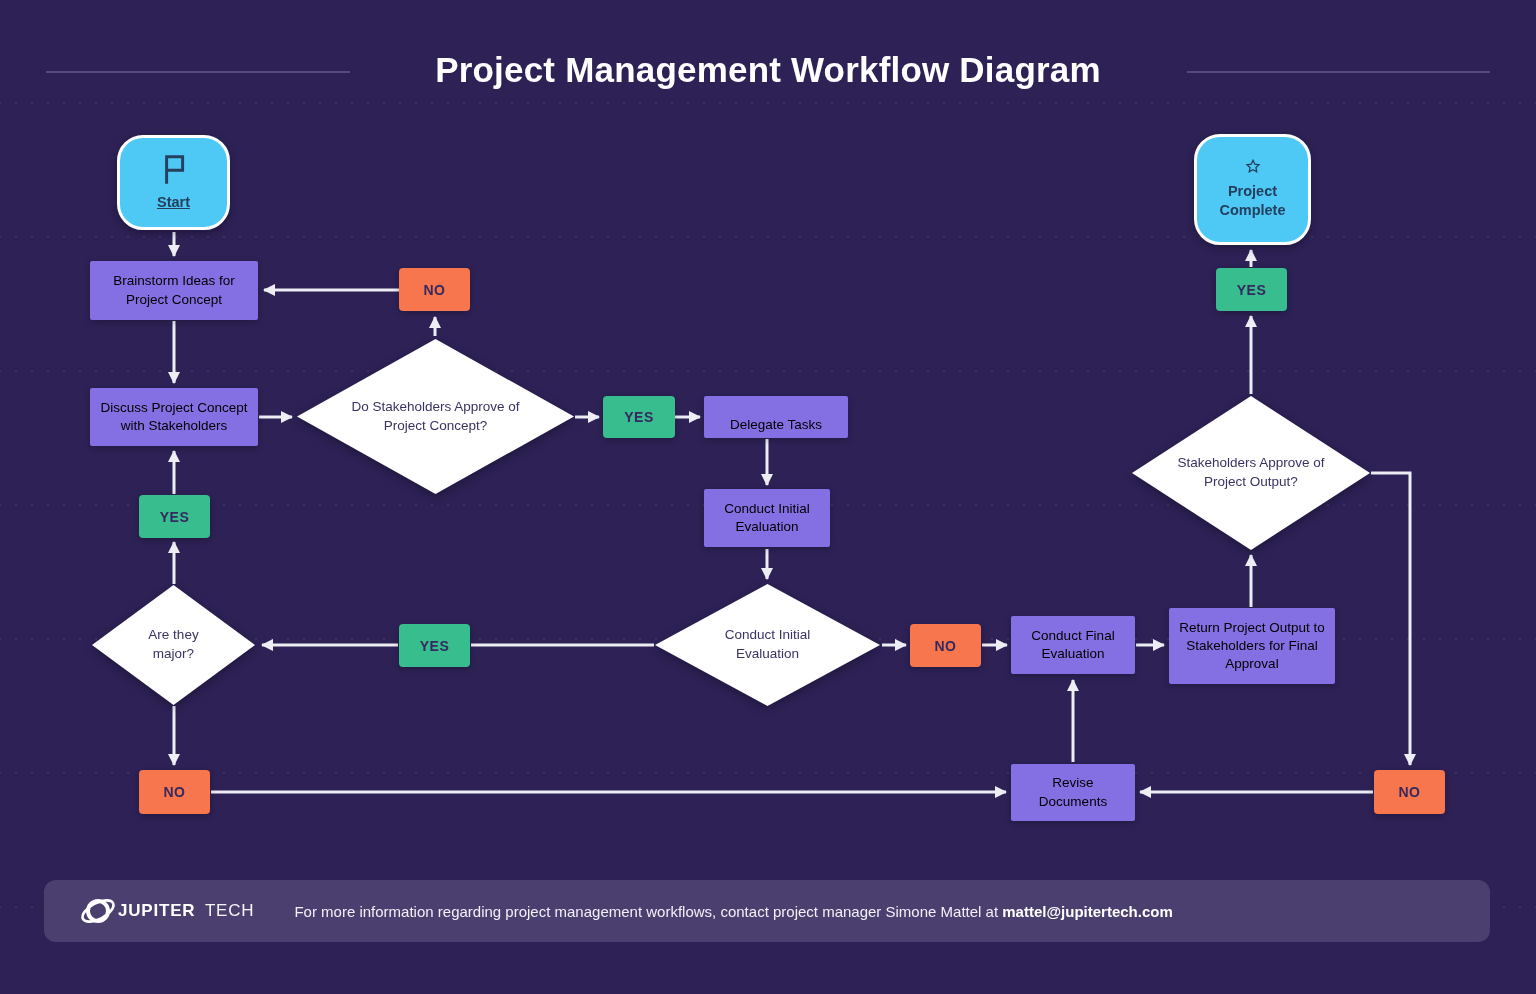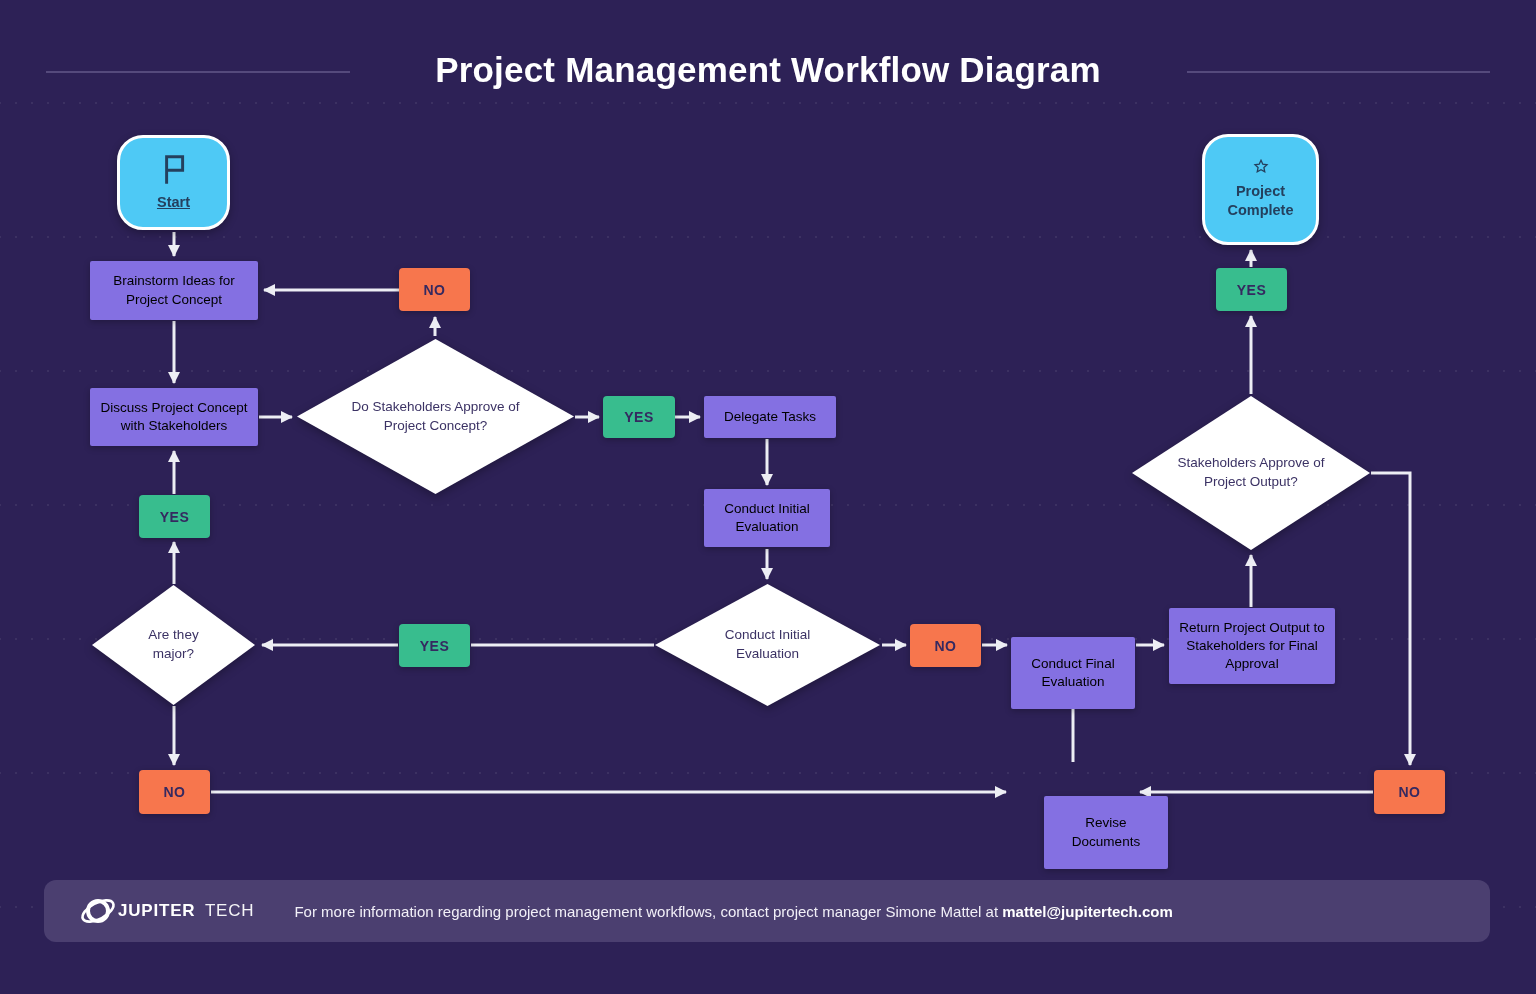--- a/index.html
+++ b/index.html
@@ -96,46 +96,46 @@
     </g>
   </svg>
 
   <div class="node terminal" style="left:117px;top:135px;width:113px;height:95px;text-decoration:underline;">
     <svg width="30" height="32" viewBox="0 0 24 26">
       <path d="M6 25 V3 h13 v11 H6" fill="none" stroke="#24405e" stroke-width="2.4"></path>
     </svg>
     <span>Start</span>
   </div>
 
-  <div class="node terminal" style="left:1194px;top:134px;width:117px;height:111px;padding:22px 10px;margin-left:8px;">
+  <div class="node terminal" style="left:1194px;top:134px;width:117px;height:111px;padding:22px 10px;">
     <svg width="34" height="32" viewBox="0 0 24 23">
       <path d="M12 2 l2.7 5.8 6.3 0.8 -4.6 4.3 1.2 6.2 -5.6-3.1 -5.6 3.1 1.2-6.2 -4.6-4.3 6.3-0.8 Z" fill="none" stroke="#24405e" stroke-width="2"></path>
     </svg>
     <span>Project Complete</span>
   </div>
 
   <div class="node process" style="left:90px;top:261px;width:168px;height:59px;">
     <span>Brainstorm Ideas for Project Concept</span>
   </div>
   <div class="node process" style="left:90px;top:388px;width:168px;height:58px;">
     <span>Discuss Project Concept with Stakeholders</span>
   </div>
-  <div class="node process" style="left:704px;top:396px;width:132px;height:42px;">
+  <div class="node process" style="left:704px;top:396px;width:144px;height:42px;align-items:flex-end;">
     <span>Delegate Tasks</span>
   </div>
   <div class="node process" style="left:704px;top:489px;width:126px;height:58px;">
     <span>Conduct Initial Evaluation</span>
   </div>
-  <div class="node process" style="left:1011px;top:637px;width:124px;height:72px;">
+  <div class="node process" style="left:1011px;top:616px;width:124px;height:58px;">
     <span>Conduct Final Evaluation</span>
   </div>
   <div class="node process" style="left:1169px;top:608px;width:166px;height:76px;">
     <span>Return Project Output to Stakeholders for Final Approval</span>
   </div>
-  <div class="node process" style="left:1011px;top:796px;width:124px;height:73px;margin-left:33px;">
+  <div class="node process" style="left:1011px;top:764px;width:124px;height:57px;">
     <span>Revise Documents</span>
   </div>
 
   <div class="diamond-wrap" style="left:297px;top:339px;width:277px;height:155px;">
     <div class="diamond">
         <span>Do Stakeholders Approve of Project Concept?</span>
       </div>
   </div>
   <div class="diamond-wrap" style="left:655px;top:584px;width:225px;height:122px;">
     <div class="diamond">

